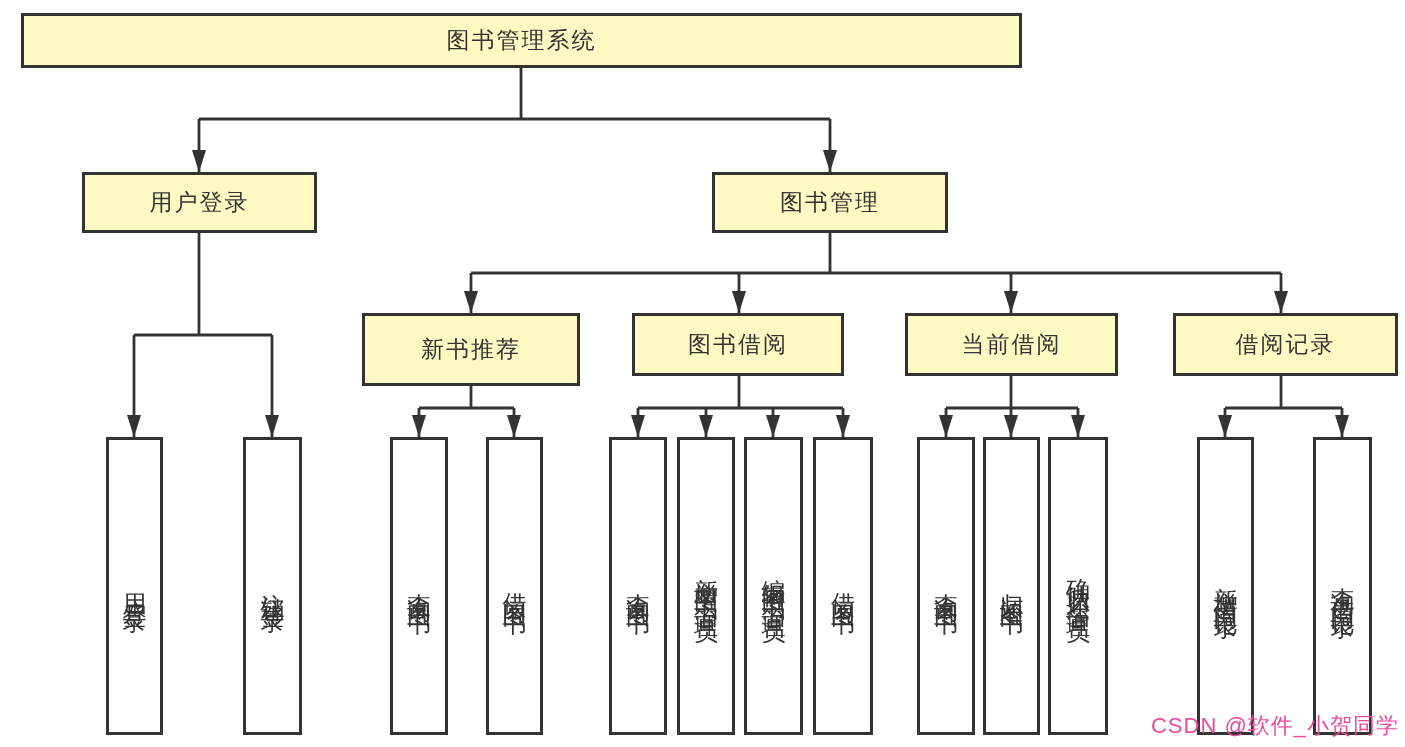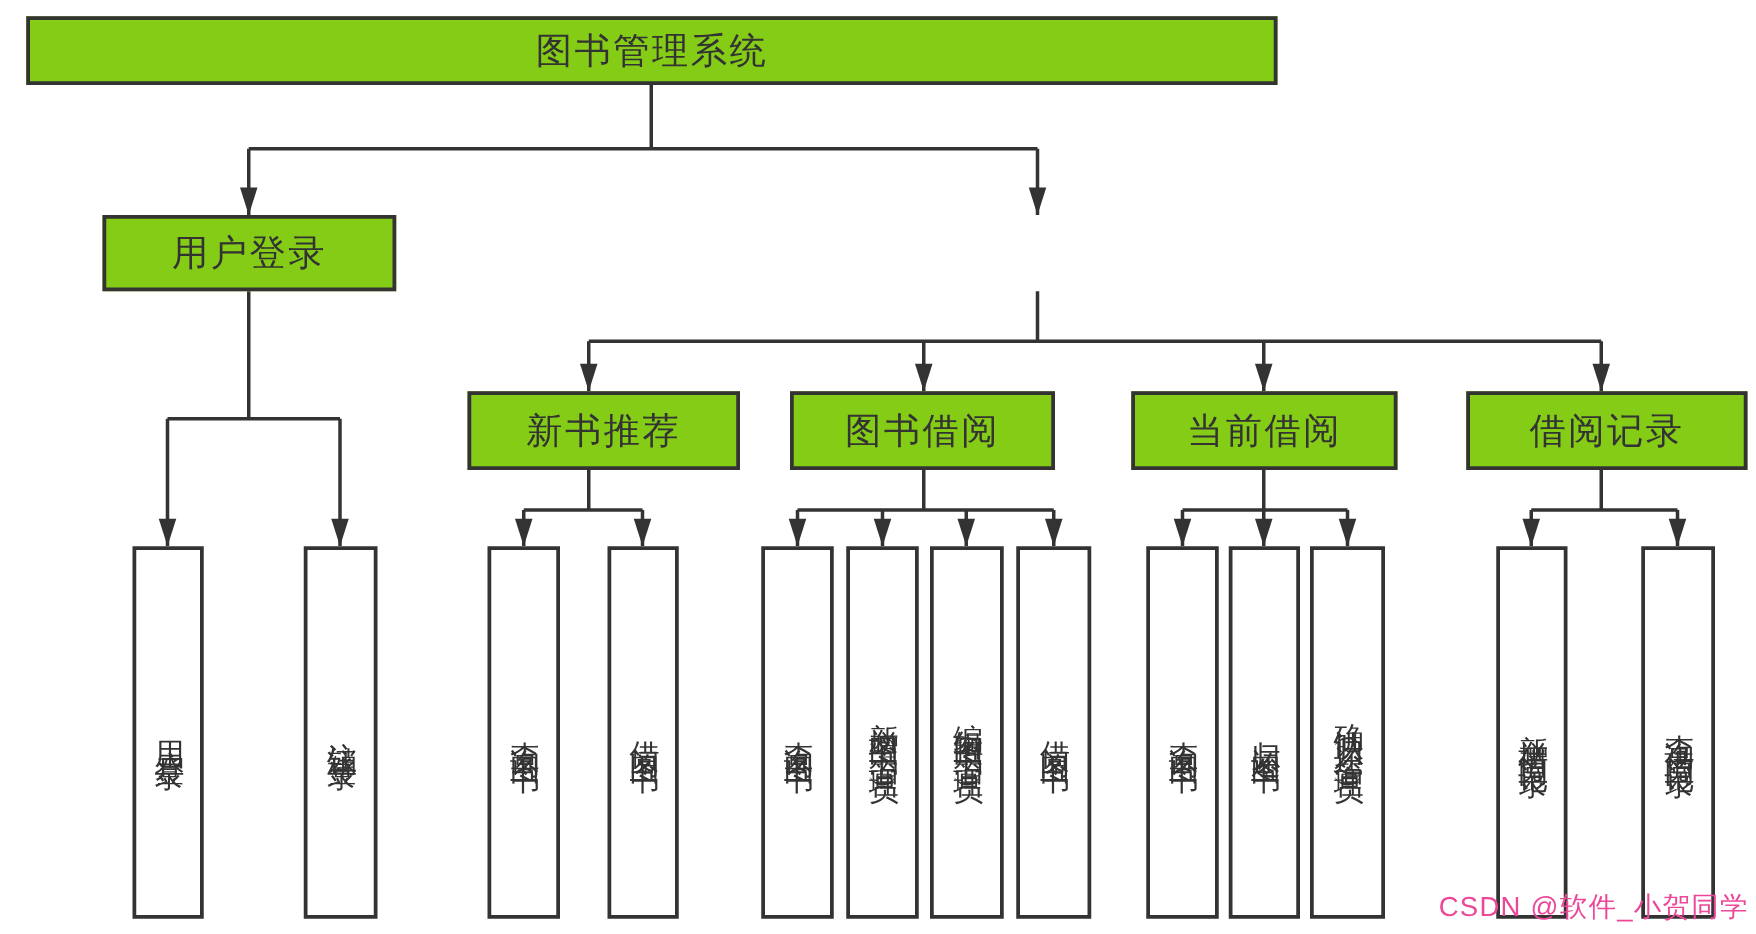--- a/index.html
+++ b/index.html
@@ -18,25 +18,25 @@
   .connectors {
     position: absolute;
     left: 0;
     top: 0;
     pointer-events: none;
   }
   .hbox {
     position: absolute;
     box-sizing: border-box;
     border: 3px solid #333333;
-    background: #84cc16;
+    background: #fef9c3;
     display: flex;
     align-items: center;
     justify-content: center;
-    font-size: 29px;
+    font-size: 23px;
     letter-spacing: 2px;
     color: #333333;
     white-space: nowrap;
   }
   .vbox {
     position: absolute;
     top: 437px;
     height: 298px;
     box-sizing: border-box;
     border: 3px solid #333333;
@@ -112,22 +112,23 @@
       <line x1="1281" y1="376" x2="1281" y2="408"></line>
       <line x1="1225" y1="408" x2="1342" y2="408"></line>
       <line x1="1225" y1="408" x2="1225" y2="437" marker-end="url(#arw)"></line>
       <line x1="1342" y1="408" x2="1342" y2="437" marker-end="url(#arw)"></line>
     </g>
   </svg>
 
   <div class="hbox" style="left:21px;top:13px;width:1001px;height:55px;">图书管理系统</div>
 
   <div class="hbox" style="left:82px;top:172px;width:235px;height:61px;">用户登录</div>
+  <div class="hbox" style="left:712px;top:172px;width:236px;height:61px;">图书管理</div>
 
-  <div class="hbox" style="left:374px;top:313px;width:218px;height:63px;">新书推荐</div>
+  <div class="hbox" style="left:362px;top:313px;width:218px;height:73px;">新书推荐</div>
   <div class="hbox" style="left:632px;top:313px;width:212px;height:63px;">图书借阅</div>
   <div class="hbox" style="left:905px;top:313px;width:213px;height:63px;">当前借阅</div>
   <div class="hbox" style="left:1173px;top:313px;width:225px;height:63px;">借阅记录</div>
 
   <div class="vbox" style="left:106px;width:57px;">用户登录</div>
   <div class="vbox" style="left:243px;width:59px;">注销登录</div>
 
   <div class="vbox" style="left:390px;width:58px;">查询图书</div>
   <div class="vbox" style="left:486px;width:57px;">借阅图书</div>
 

